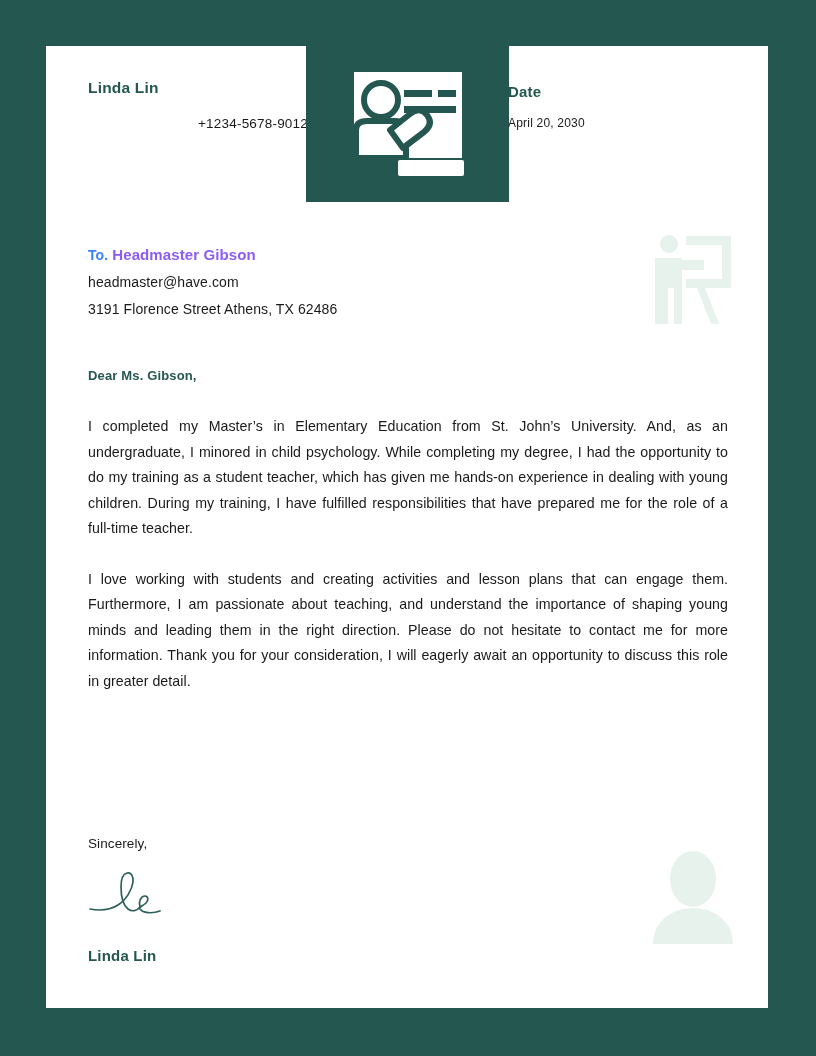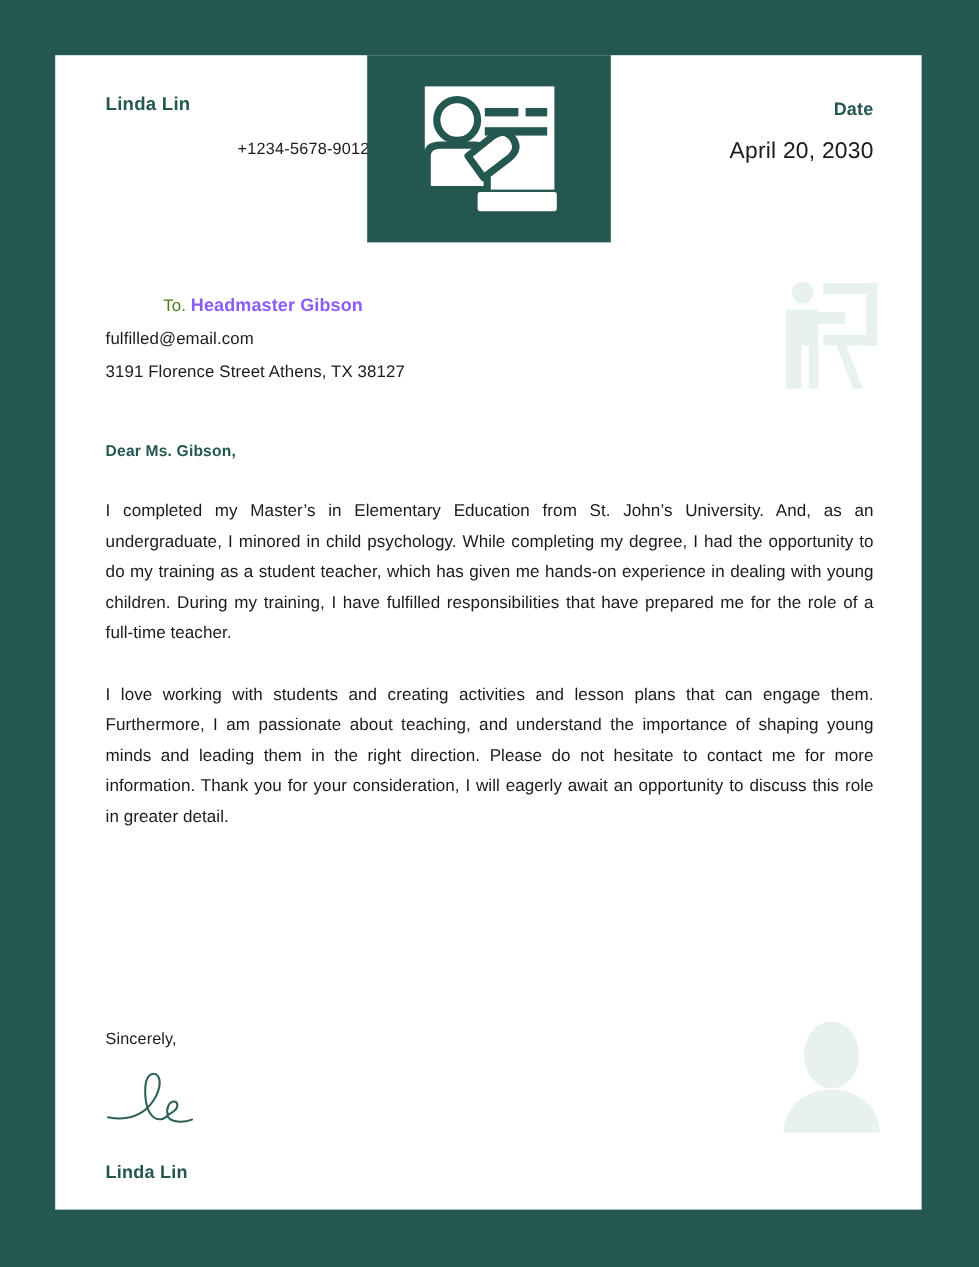--- a/index.html
+++ b/index.html
@@ -56,32 +56,31 @@
     letter-spacing: .2px;
     margin: 0;
     line-height: 1.1;
     text-align: right;
   }
   .date-block {
     position: absolute;
     right: 40px;
     top: 38px;
     width: 220px;
-    text-align: right;
   }
   .date-label {
     font-size: 15px;
     font-weight: bold;
     color: #255751;
     letter-spacing: .2px;
     margin: 0 0 16px 0;
     line-height: 1.1;
   }
   .date-value {
-    font-size: 19px;
+    font-size: 12px;
     color: #1a1a1a;
     letter-spacing: .2px;
     margin: 0;
     line-height: 1.1;
   }
   
   .logo-badge {
     position: absolute;
     left: 260px;
     top: 0;
@@ -103,23 +102,22 @@
   }
   .recipient-line {
     font-size: 14px;
     color: #1a1a1a;
     letter-spacing: .1px;
     margin: 0 0 11px 0;
     line-height: 1.15;
   }
   .recipient-line:last-child { margin-bottom: 0; }
   .to-prefix {
-    color: #4d7c0f;
-    font-weight: normal;
-    margin-left: 48px;
+    color: #3b82f6;
+    font-weight: bold;
   }
   .to-name {
     color: #8b5cf6;
     font-weight: bold;
     font-size: 15px;
   }
   
   .wm-teacher {
     position: absolute;
     left: 607px;
@@ -160,21 +158,21 @@
     text-align: justify;
     margin: 0 0 25px 0;
     letter-spacing: .05px;
   }
   .body-copy p:last-child { margin-bottom: 14px; }
 
   
   .closing {
     position: absolute;
     left: 42px;
-    top: 812px;
+    top: 790px;
     width: 300px;
   }
   .closing-word {
     font-size: 13.5px;
     color: #1a1a1a;
     margin: 0;
     letter-spacing: .1px;
   }
   .signature {
     margin: 18px 0 0 0;
@@ -228,22 +226,22 @@
         <p class="date-label">Date</p>
         <p class="date-value">April 20, 2030</p>
       </div>
     </div>
 
     <div class="recipient">
       <p class="recipient-line">
         <span class="to-prefix">To.</span>
         <span class="to-name">Headmaster Gibson</span>
       </p>
-      <p class="recipient-line">fulfilled@email.com</p>
-      <p class="recipient-line">3191 Florence Street Athens, TX 38127</p>
+      <p class="recipient-line">headmaster@have.com</p>
+      <p class="recipient-line">3191 Florence Street Athens, TX 62486</p>
     </div>
 
     <div class="wm-teacher">
       <svg width="80" height="92" viewBox="0 0 80 92" aria-hidden="true">
         <g fill="#e7f2ec">
 
           <circle cx="16" cy="12" r="9"></circle>
 
           <rect x="2" y="26" width="27" height="66"></rect>
           <rect x="15" y="56" width="6" height="36" fill="#ffffff"></rect>

